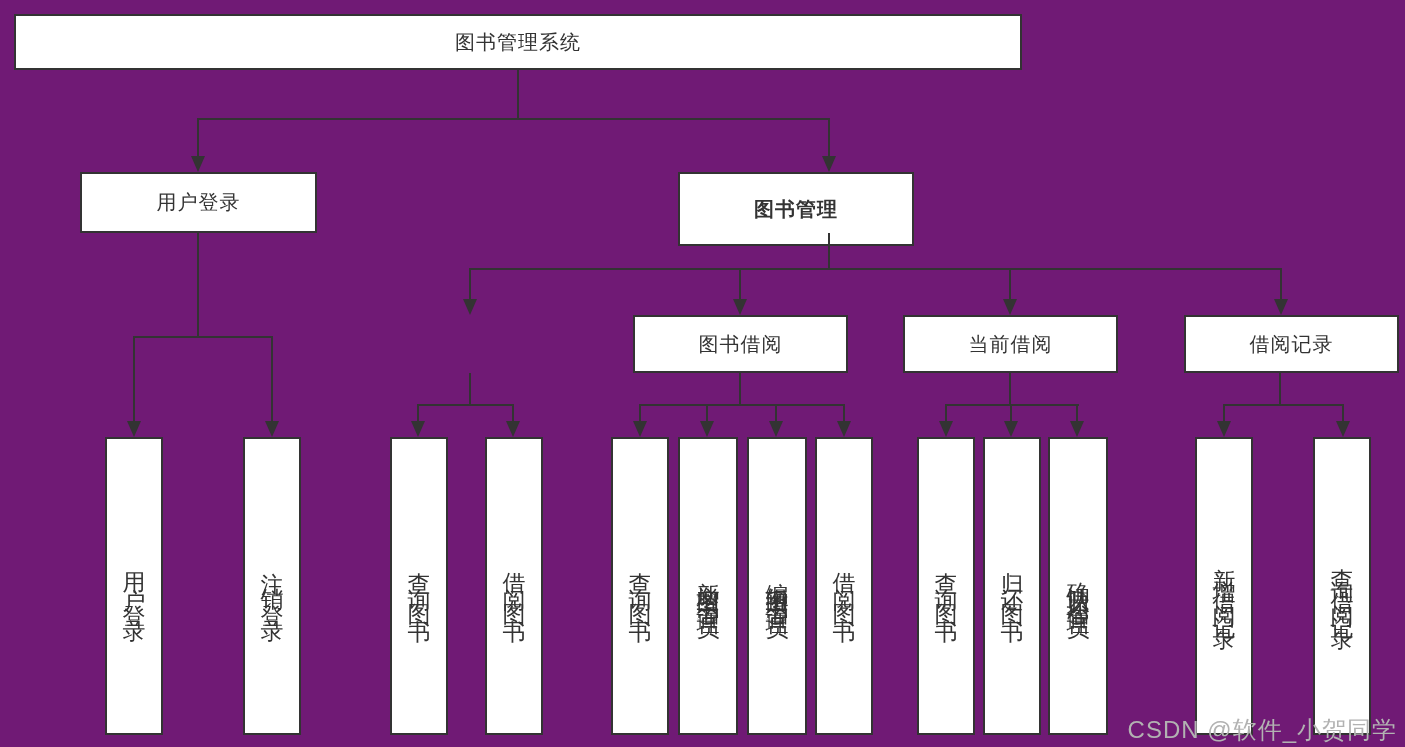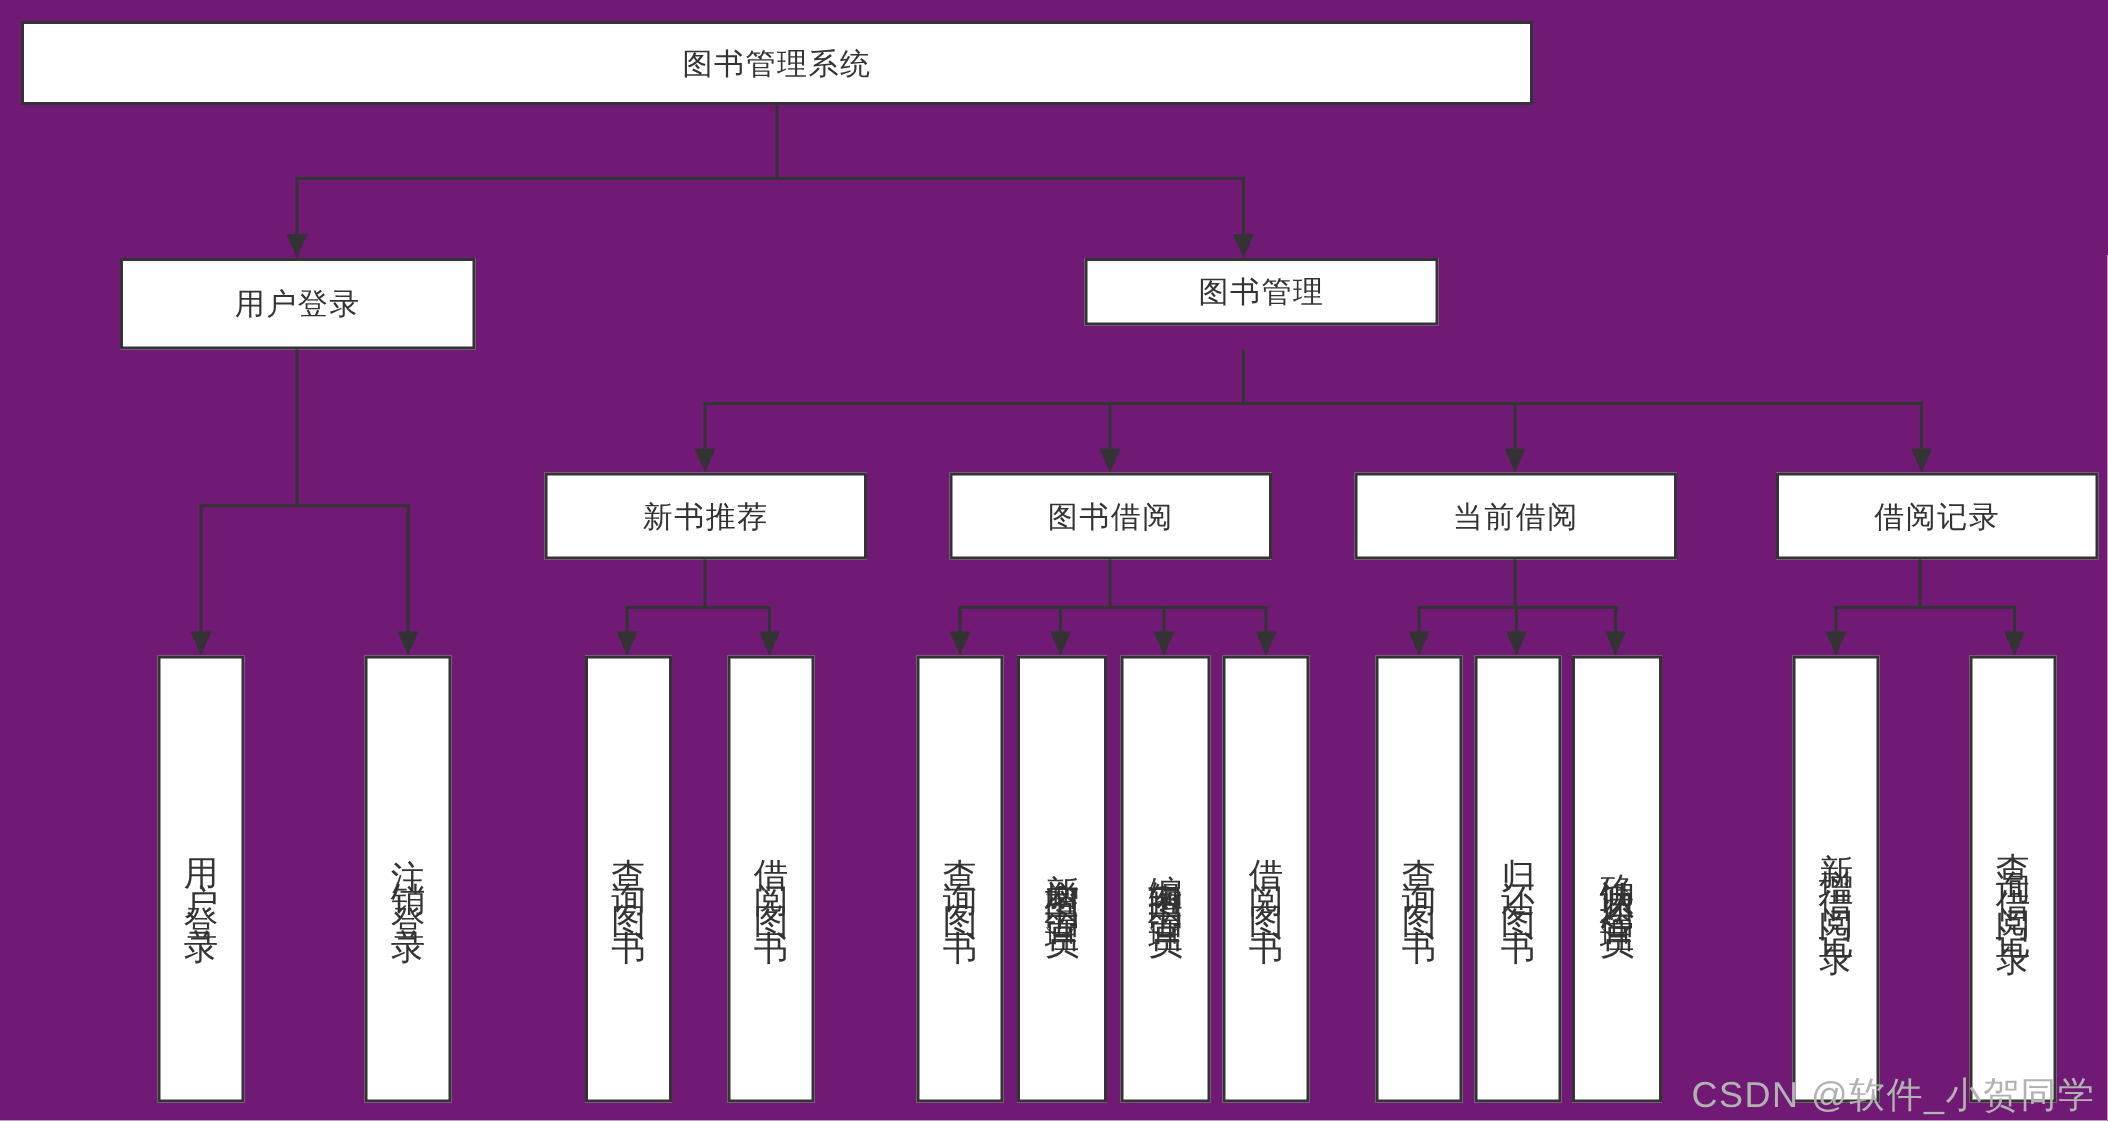--- a/index.html
+++ b/index.html
@@ -51,21 +51,21 @@
   <div class="vline" style="left:517px;top:70px;height:49px;"></div>
   <div class="hline" style="left:197px;top:118px;width:633px;"></div>
   <div class="vline" style="left:197px;top:119px;height:37px;"></div>
   <div class="arrow" style="left:191px;top:156px;"></div>
   <div class="vline" style="left:828px;top:119px;height:37px;"></div>
   <div class="arrow" style="left:822px;top:156px;"></div>
 
   <div class="box" style="left:80px;top:172px;width:237px;height:61px;">
     <span>用户登录</span>
   </div>
-  <div class="box" style="left:723px;top:172px;width:236px;height:45px;">
+  <div class="box" style="left:678px;top:172px;width:236px;height:74px;font-weight:bold;">
     <span>图书管理</span>
   </div>
 
   <div class="vline" style="left:197px;top:233px;height:104px;"></div>
   <div class="hline" style="left:133px;top:336px;width:140px;"></div>
   <div class="vline" style="left:133px;top:337px;height:84px;"></div>
   <div class="arrow" style="left:127px;top:421px;"></div>
   <div class="vline" style="left:271px;top:337px;height:84px;"></div>
   <div class="arrow" style="left:265px;top:421px;"></div>
 
@@ -73,23 +73,20 @@
   <div class="hline" style="left:469px;top:268px;width:813px;"></div>
   <div class="vline" style="left:469px;top:269px;height:30px;"></div>
   <div class="arrow" style="left:463px;top:299px;"></div>
   <div class="vline" style="left:739px;top:269px;height:30px;"></div>
   <div class="arrow" style="left:733px;top:299px;"></div>
   <div class="vline" style="left:1009px;top:269px;height:30px;"></div>
   <div class="arrow" style="left:1003px;top:299px;"></div>
   <div class="vline" style="left:1280px;top:269px;height:30px;"></div>
   <div class="arrow" style="left:1274px;top:299px;"></div>
 
-  <div class="box" style="left:363px;top:315px;width:215px;height:58px;">
-    <span>新书推荐</span>
-  </div>
   <div class="box" style="left:633px;top:315px;width:215px;height:58px;">
     <span>图书借阅</span>
   </div>
   <div class="box" style="left:903px;top:315px;width:215px;height:58px;">
     <span>当前借阅</span>
   </div>
   <div class="box" style="left:1184px;top:315px;width:215px;height:58px;">
     <span>借阅记录</span>
   </div>
 

